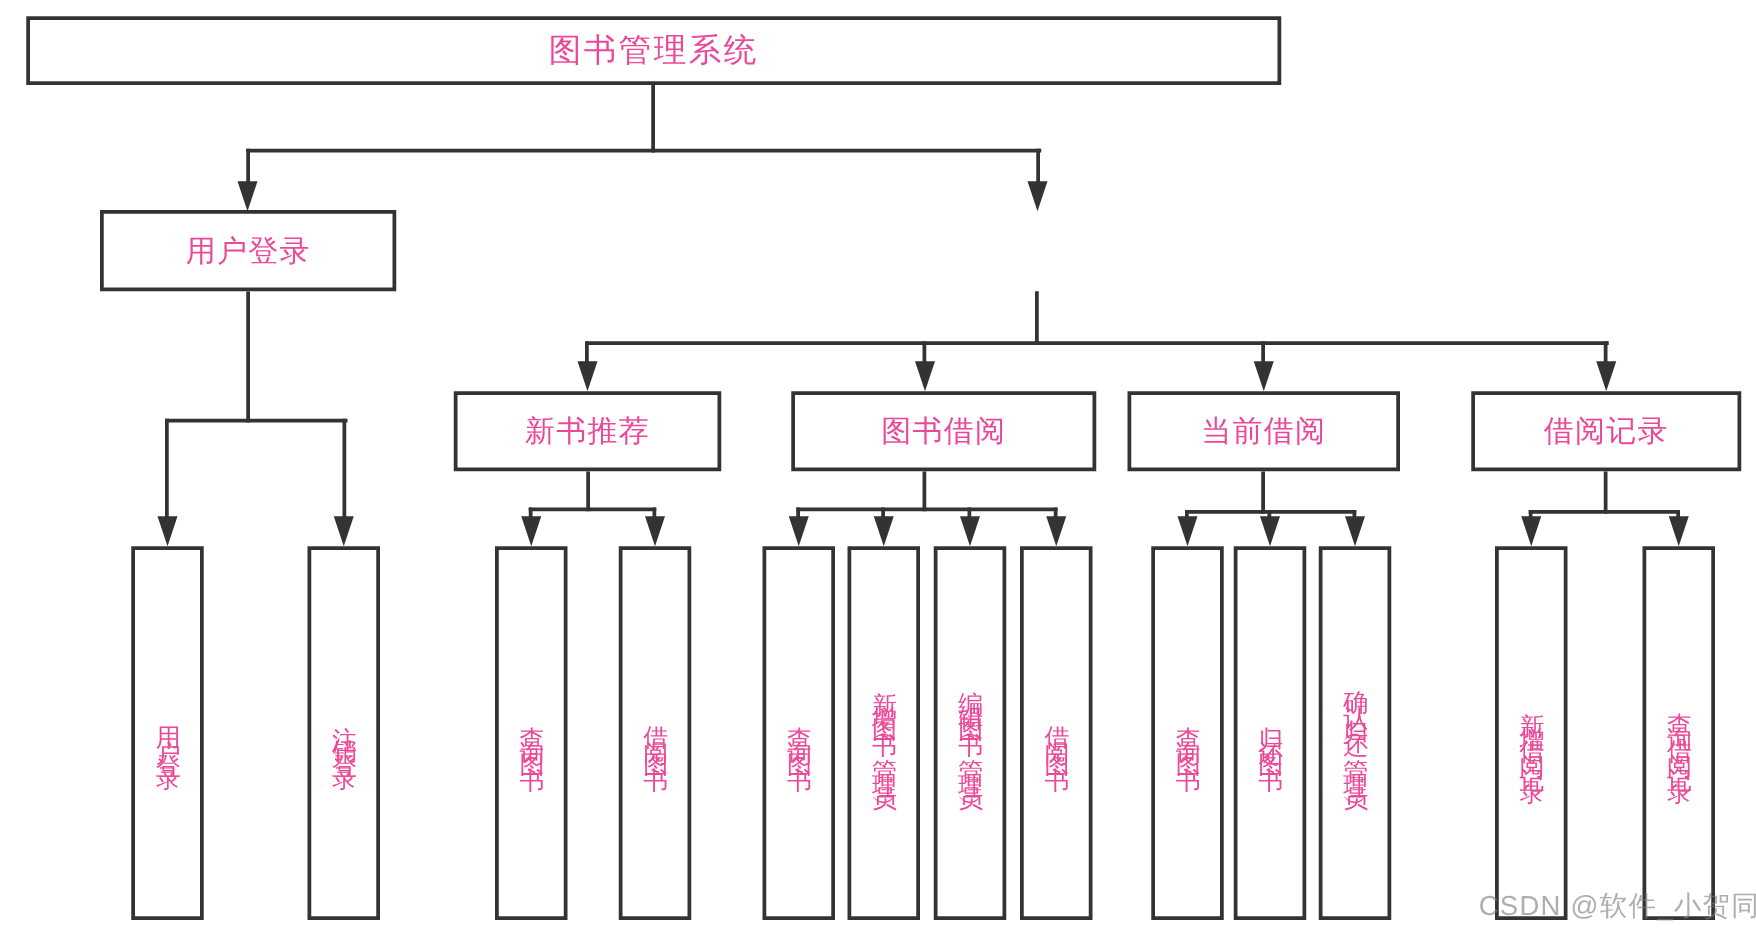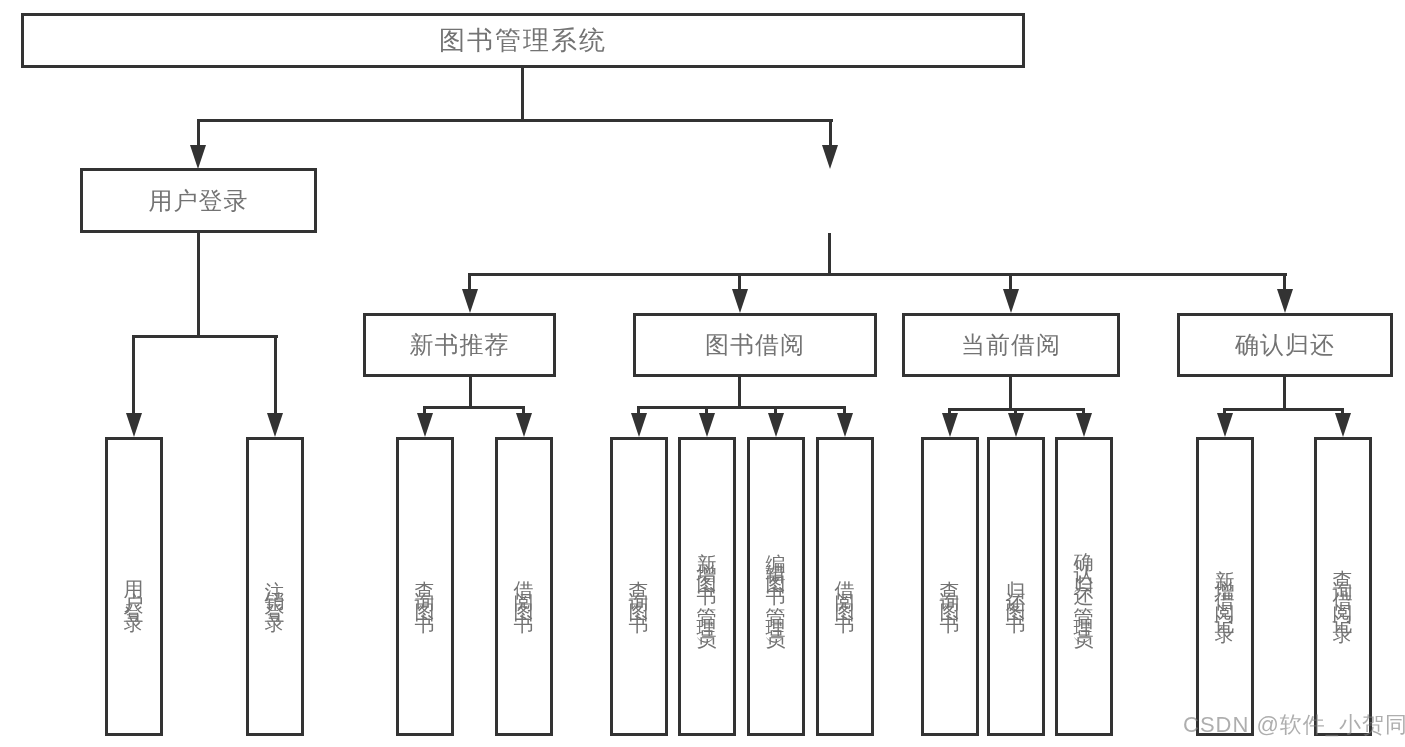--- a/index.html
+++ b/index.html
@@ -14,21 +14,21 @@
   .ln{position:absolute;background:#333333;}
   
   .ah{position:absolute;width:0;height:0;
       border-left:8px solid transparent;
       border-right:8px solid transparent;
       border-top:24px solid #333333;}
   
   .bx{position:absolute;box-sizing:border-box;
       border:3px solid #333333;background:#ffffff;
       display:flex;align-items:center;justify-content:center;
-      color:#737373;}
+      color:#ec4899;}
   .f1{font-size:26px;letter-spacing:2px;}
   .f2{font-size:24px;letter-spacing:1px;}
   .leaf{width:58px;height:299px;}
   .vtext{writing-mode:vertical-rl;text-orientation:mixed;
          font-size:20px;letter-spacing:11px;line-height:1;}
   .watermark{position:absolute;left:1183px;top:710px;
              font-size:22px;letter-spacing:1px;
              color:rgba(125,125,125,0.62);white-space:nowrap;}
 </style>
 </head>
@@ -110,31 +110,31 @@
   </div>
 
   <div class="bx f1" style="left:21px;top:13px;width:1004px;height:55px;">
     <span>图书管理系统</span>
   </div>
 
   <div class="bx f2" style="left:80px;top:168px;width:237px;height:65px;">
     <span>用户登录</span>
   </div>
 
-  <div class="bx f2" style="left:363px;top:313px;width:193px;height:64px;">
+  <div class="bx f2" style="left:363px;top:313px;width:214px;height:64px;">
     <span>新书推荐</span>
   </div>
   <div class="bx f2" style="left:633px;top:313px;width:244px;height:64px;">
     <span>图书借阅</span>
   </div>
   <div class="bx f2" style="left:902px;top:313px;width:218px;height:64px;justify-content:center;">
     <span>当前借阅</span>
   </div>
   <div class="bx f2" style="left:1177px;top:313px;width:216px;height:64px;">
-    <span>确认归还</span>
+    <span>借阅记录</span>
   </div>
 
   <div class="bx leaf" style="left:105px;top:437px;">
     <span class="vtext">用户登录</span>
   </div>
   <div class="bx leaf" style="left:246px;top:437px;">
     <span class="vtext">注销登录</span>
   </div>
 
   <div class="bx leaf" style="left:396px;top:437px;">

